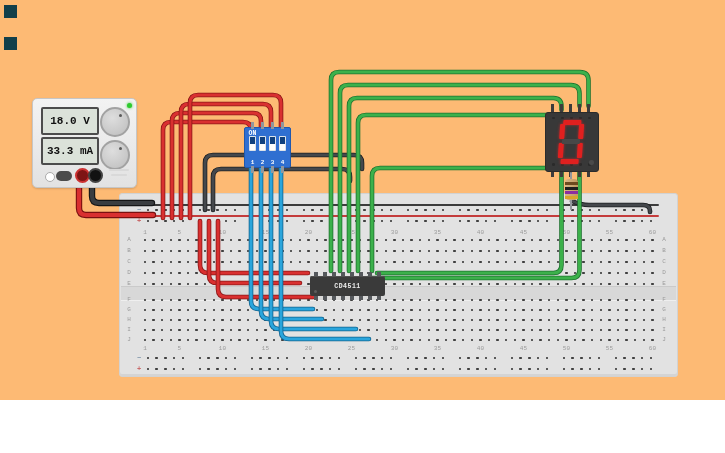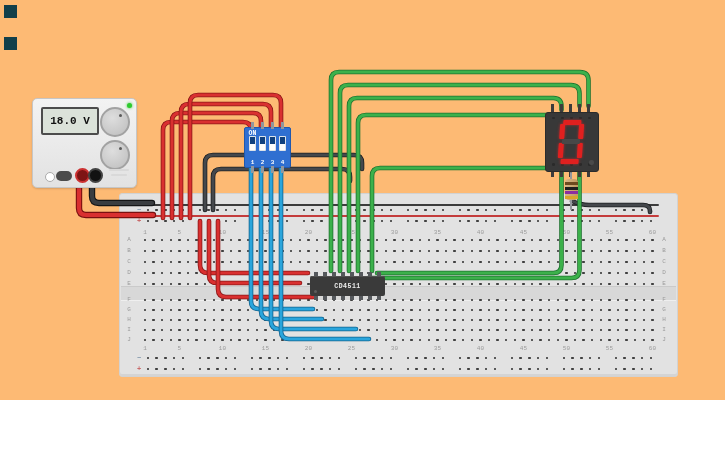--- a/index.html
+++ b/index.html
@@ -978,20 +978,23 @@
       <path d="M92,177 L92,196 Q92,203 99,203 L152,203" class="w" stroke="#151617" stroke-width="6.4"></path>
       <path d="M92,177 L92,196 Q92,203 99,203 L152,203" class="w" stroke="#3a3d40" stroke-width="4.2"></path>
       <path d="M79,177 L79,208 Q79,215 86,215 L153,215" class="w" stroke="#7a1010" stroke-width="6.4"></path>
       <path d="M79,177 L79,208 Q79,215 86,215 L153,215" class="w" stroke="#d93030" stroke-width="4.2"></path>
     </svg>
 
   <div id="psu" class="abs">
     <div class="lcd abs" style="top:8px">
       <span>18.0 V</span>
     </div>
+    <div class="lcd abs" style="top:38px">
+      <span>33.3 mA</span>
+    </div>
     <div class="knob abs" style="top:8px">
       <div class="knob-dot abs"></div>
     </div>
     <div class="knob abs" style="top:41px">
       <div class="knob-dot abs"></div>
     </div>
     <div id="psu-led" class="abs"></div>
     <div id="psu-toggle-ring" class="abs"></div>
     <div id="psu-toggle" class="abs"></div>
     <div id="term-red" class="terminal abs"></div>

